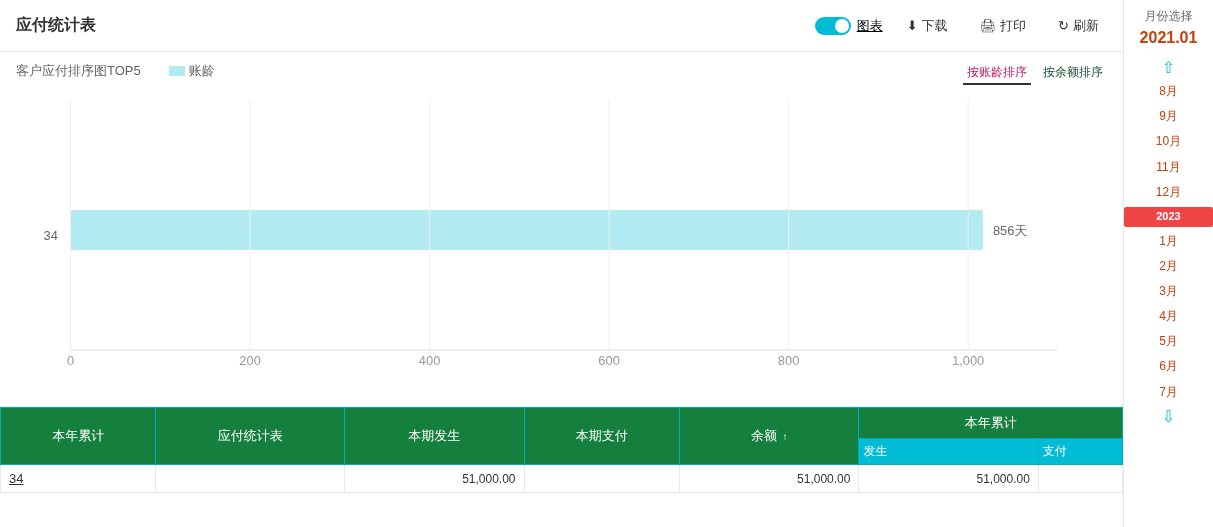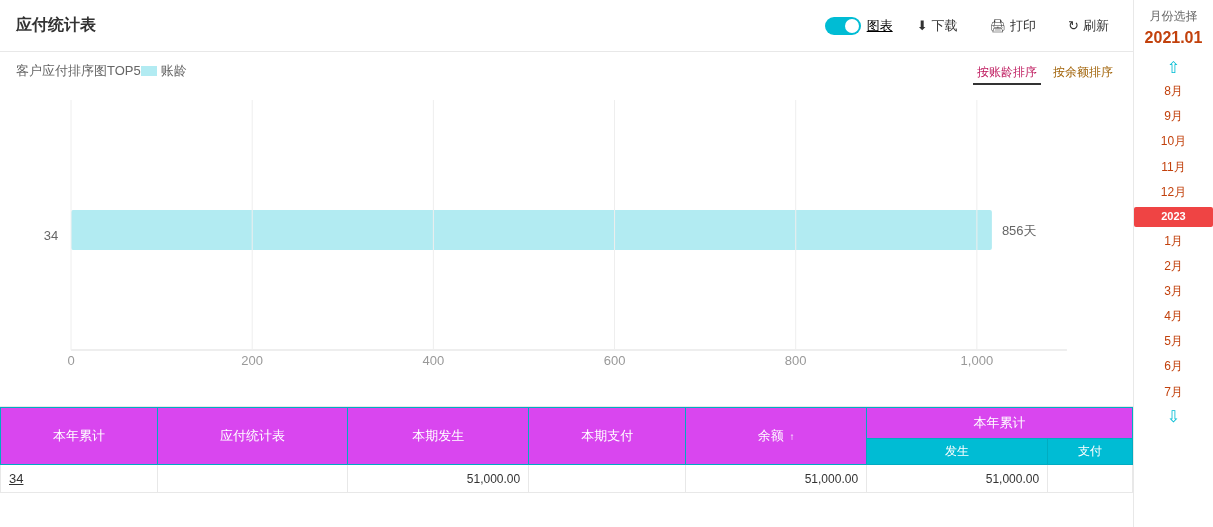--- a/index.html
+++ b/index.html
@@ -11,42 +11,42 @@
     .header { display: flex; align-items: center; justify-content: space-between; padding: 8px 16px; border-bottom: 1px solid #e8e8e8; background: #fff; height: 52px; }
     .header-title { font-size: 16px; font-weight: bold; color: #333; }
     .header-actions { display: flex; align-items: center; gap: 16px; }
     .toggle-container { display: flex; align-items: center; gap: 6px; text-decoration: underline; }
     .toggle-switch { width: 36px; height: 18px; background: #00bcd4; border-radius: 9px; position: relative; cursor: pointer; }
     .toggle-switch::after { content: ''; position: absolute; width: 14px; height: 14px; background: #fff; border-radius: 50%; top: 2px; right: 2px; }
     .action-btn { display: flex; align-items: center; gap: 4px; color: #333; cursor: pointer; padding: 4px 8px; }
     
     
     .chart-area { flex: 1; padding: 10px 16px; position: relative; border-bottom: 1px solid #e8e8e8; }
-    .chart-legend { display: flex; align-items: flex-end; gap: 0; margin-bottom: 10px; font-size: 12px; color: #666; }
+    .chart-legend { display: flex; align-items: flex-end; gap: 28px; margin-bottom: 10px; font-size: 12px; color: #666; }
     .legend-item { display: flex; align-items: center; gap: 4px; }
     .legend-color { width: 16px; height: 10px; background: #b2ebf2; }
     
     .sort-buttons { position: absolute; top: 10px; right: 16px; display: flex; gap: 8px; }
-    .sort-btn { font-size: 12px; color: #a16207; cursor: pointer; padding: 2px 4px; border-bottom: 2px solid transparent; }
+    .sort-btn { font-size: 12px; color: #14532d; cursor: pointer; padding: 2px 4px; border-bottom: 2px solid transparent; }
     .sort-btn.active { border-bottom: 2px solid #333; color: #be185d; }
     
     .chart-wrapper { position: relative; height: 280px; margin-top: 10px; }
     .chart-svg { width: 100%; height: 100%; }
     
     
     .table-area { height: 120px; overflow: hidden; }
     table { width: 100%; border-collapse: collapse; }
-    .table-header-row-1 td, .table-header-row-1 th { background: #d946ef; color: #fff; text-align: center; padding: 6px 4px; font-weight: normal; border: 1px solid #00acc1; }
-    .table-header-row-2 td { background: #00bcd4; color: #fff; text-align: center; padding: 4px; font-weight: normal; border: 1px solid #00acc1; font-size: 12px; }
+    .table-header-row-1 td, .table-header-row-1 th { background: #15803d; color: #fff; text-align: center; padding: 6px 4px; font-weight: normal; border: 1px solid #00acc1; }
+    .table-header-row-2 td { background: #00bcd4; color: #fff; padding: 4px; font-weight: normal; border: 1px solid #00acc1; font-size: 12px; }
     .table-data-row td { background: #fff; padding: 6px 8px; border: 1px solid #e8e8e8; color: #333; font-size: 12px; }
     .text-right { text-align: right; margin-top: 20px; }
     .link-text { color: #333; text-decoration: underline; cursor: pointer; }
     
     
-    .right-sidebar { width: 80px; background: #fff; border-left: 1px solid #e8e8e8; display: flex; flex-direction: column; align-items: center; padding: 8px 0; }
+    .right-sidebar { width: 90px; background: #fff; border-left: 1px solid #e8e8e8; display: flex; flex-direction: column; align-items: center; padding: 8px 0; }
     .sidebar-label { font-size: 12px; color: #666; margin-bottom: 4px; }
     .sidebar-year { font-size: 16px; color: #c2410c; margin-bottom: 8px; font-weight: bold; }
     .nav-arrow { width: 24px; height: 24px; display: flex; align-items: center; justify-content: center; cursor: pointer; color: #00bcd4; font-size: 16px; }
     .month-item { font-size: 12px; color: #c2410c; padding: 3px 8px; width: 100%; text-align: center; cursor: pointer; line-height: 1.6; }
     .month-item.year-badge { background: #ef4444; color: #fff; font-weight: bold; padding: 1px 6px; border-radius: 2px; }
   </style>
 </head>
 <body>
 
 <div class="main-content">

